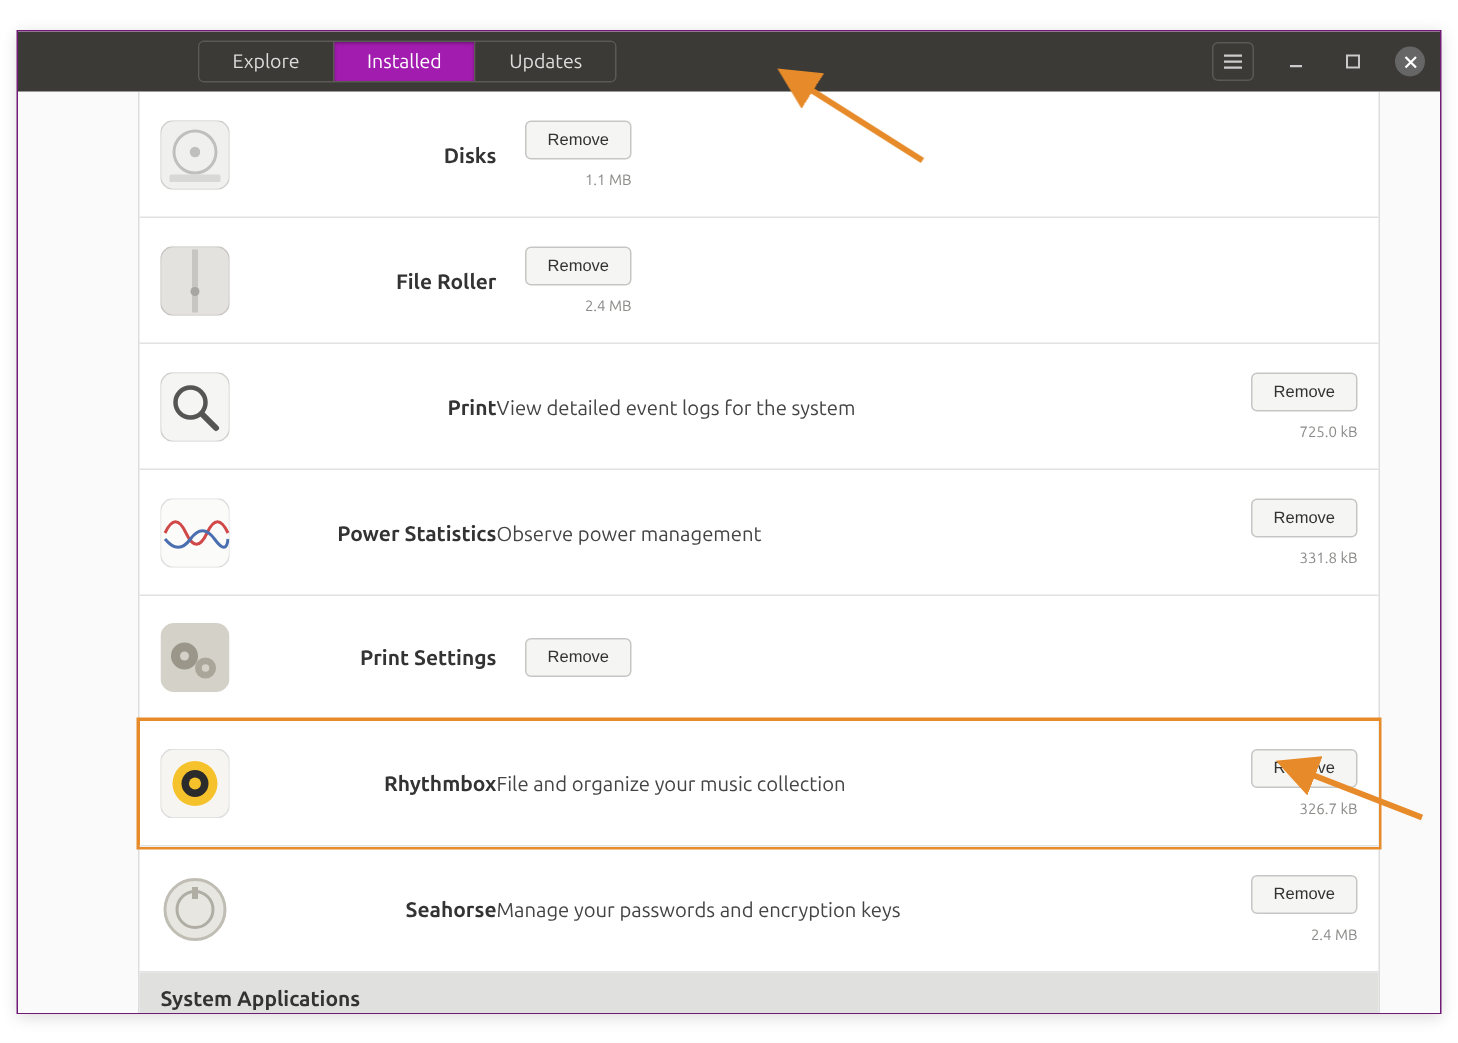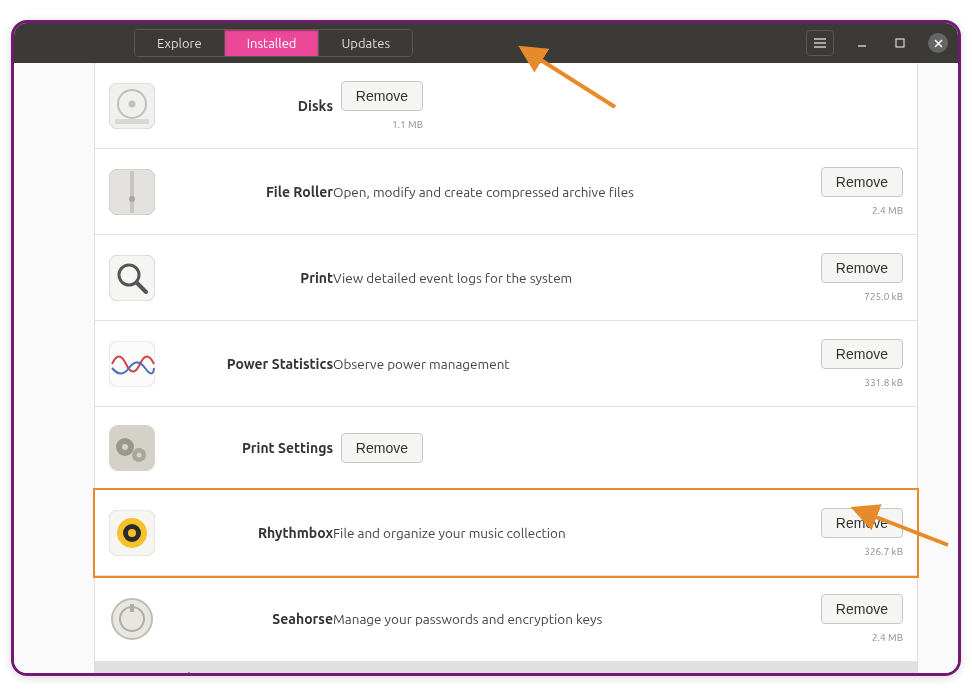--- a/index.html
+++ b/index.html
@@ -8,22 +8,22 @@
       background: #fff;
       width: 972px;
       height: 695px;
       overflow: hidden;
       position: relative;
     }
     .window {
       width: 950px;
       height: 656px;
       margin: 20px auto 0;
-      border: 3px solid #701a75;
-      border-radius: 16px;
+      border: 1px solid #701a75;
+      border-radius: 0;
       overflow: hidden;
       box-shadow: 0 2px 10px rgba(0,0,0,0.15);
       display: flex;
       flex-direction: column;
       background: #fafafa;
     }
     .titlebar {
       background: #3b3a37;
       height: 40px;
       display: flex;
@@ -41,21 +41,21 @@
     .tab {
       padding: 6px 22px;
       font-size: 13px;
       color: #ddd;
       cursor: pointer;
       border-right: 1px solid #5a5954;
       background: #3b3a37;
     }
     .tab:last-child { border-right: none; }
     .tab.active {
-      background: #ec4899;
+      background: #a21caf;
       color: #fff;
       box-shadow: inset 0 1px 2px rgba(0,0,0,0.3);
     }
     .title-right {
       display: flex;
       align-items: center;
       gap: 18px;
     }
     .hamburger-btn {
       width: 28px; height: 26px;
@@ -122,21 +122,21 @@
     .app-actions {
       text-align: right;
       flex-shrink: 0;
       width: 90px;
     }
     .remove-btn {
       background: #f5f5f4;
       border: 1px solid #c6c6c4;
       border-radius: 4px;
       padding: 6px 14px;
-      font-size: 14px;
+      font-size: 11px;
       color: #333;
       cursor: pointer;
     }
     .app-size {
       font-size: 10px;
       color: #8a8a88;
       margin-top: 8px;
       display: block;
     }
     .section-header {
@@ -210,21 +210,20 @@
 
       <div class="app-row">
         <div class="app-icon">
           <svg width="46" height="46" viewBox="0 0 46 46">
               <rect x="0" y="0" width="46" height="46" rx="9" fill="#e4e2de" stroke="#c8c6c2"></rect>
               <rect x="21" y="2" width="4" height="42" fill="#c8c6c2"></rect>
               <circle cx="23" cy="30" r="3" fill="#a8a6a2"></circle>
             </svg>
         </div>
         <div class="app-name">File Roller</div>
-        <div class="app-desc">Open, modify and create compressed archive files</div>
         <div class="app-actions">
           <button class="remove-btn">Remove</button>
           <span class="app-size">2.4 MB</span>
         </div>
       </div>
 
       <div class="app-row">
         <div class="app-icon">
           <svg width="46" height="46" viewBox="0 0 46 46">
               <rect x="0" y="0" width="46" height="46" rx="9" fill="#f5f5f3" stroke="#d0d0ce"></rect>

